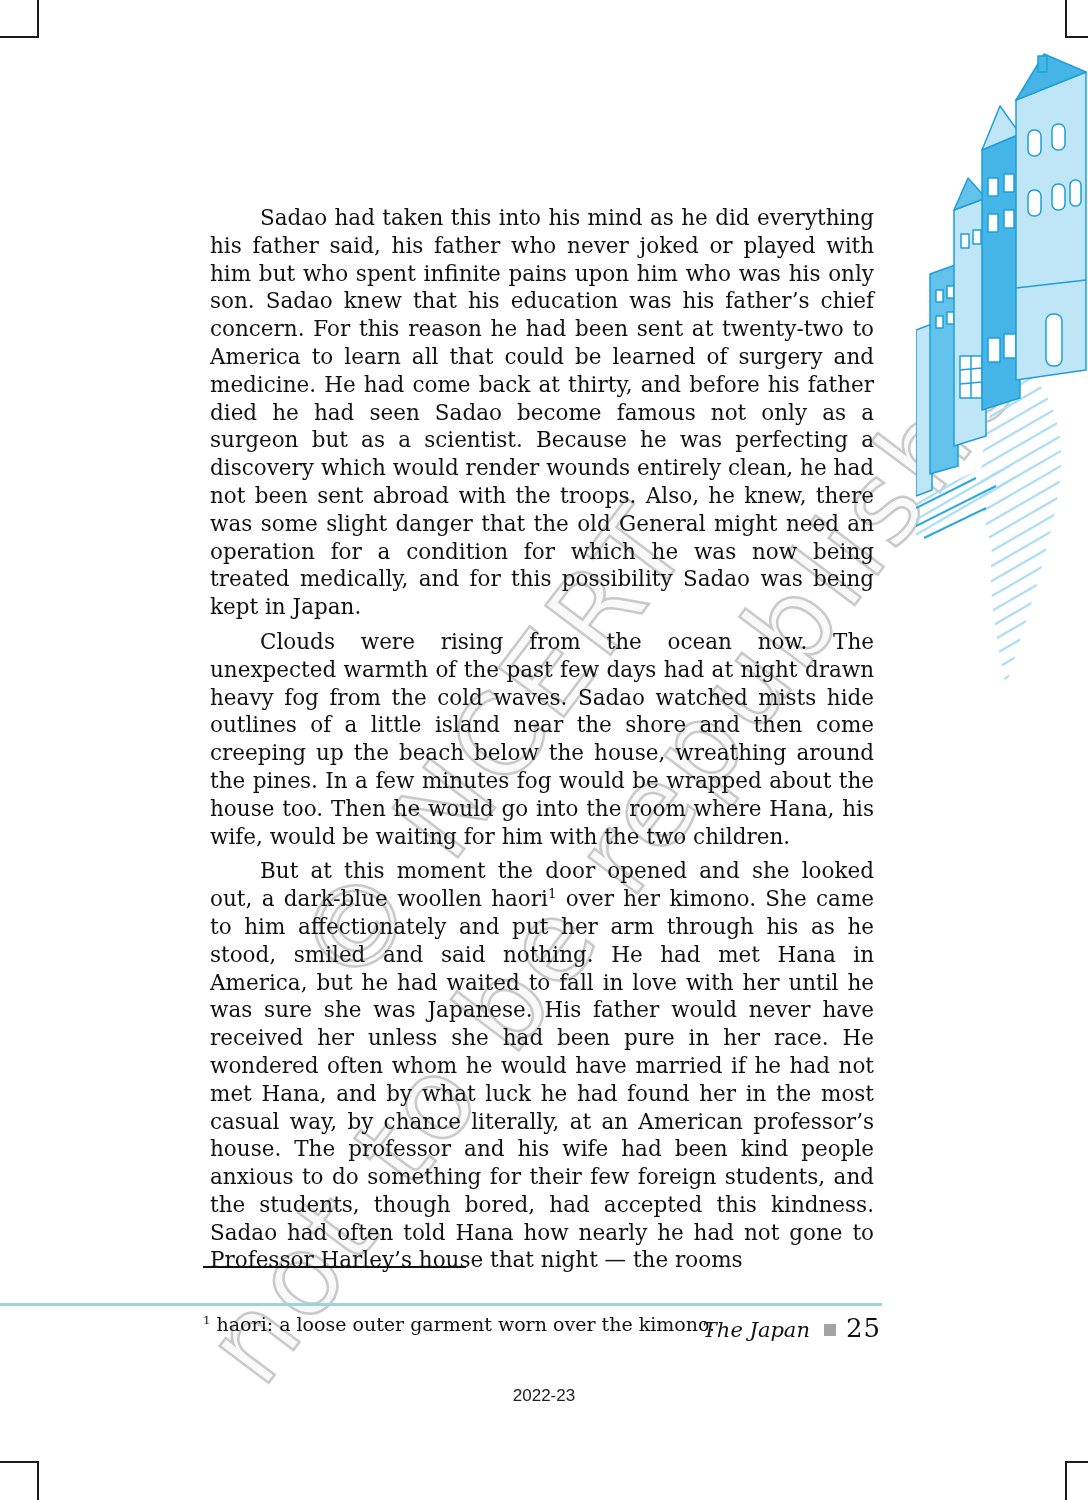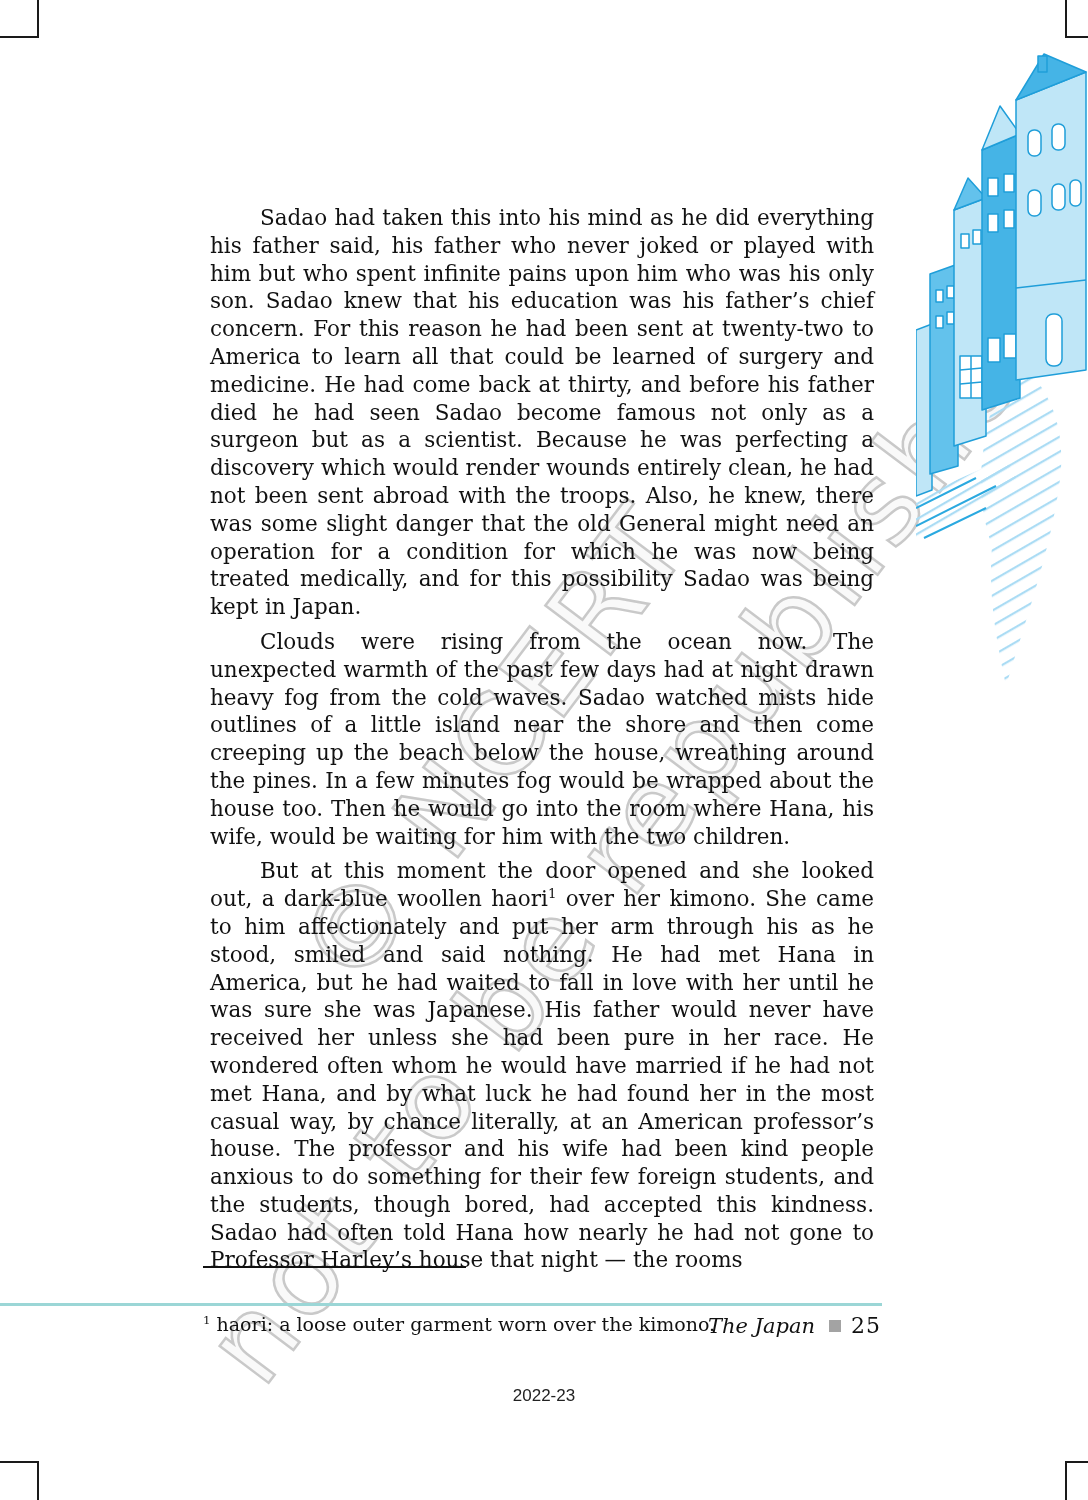--- a/index.html
+++ b/index.html
@@ -52,21 +52,21 @@
   }
 
   
   .footer-rule { position:absolute; left:0; top:1303px; width:882px; height:3px; background:#9bd6d6; z-index:2; }
   .page-footer {
     position:absolute; left:0; top:1313px; width:881px; text-align:right;
     font-size:21px; z-index:2;
   }
   .page-footer .title { font-style:italic; }
   .page-footer .square { display:inline-block; width:12px; height:12px; background:#a3a3a3; margin:0 10px 1px 14px; vertical-align:baseline; }
-  .page-footer .num { font-size:22px; letter-spacing:1px; }
+  .page-footer .num { font-size:26px; letter-spacing:1px; }
 
   .imprint {
     position:absolute; left:0; top:1386px; width:1088px; text-align:center;
     font-family:"Liberation Sans", sans-serif; font-size:17px; color:#222; z-index:2;
   }
 </style>
 </head>
 <body>
 
 <div class="page">

